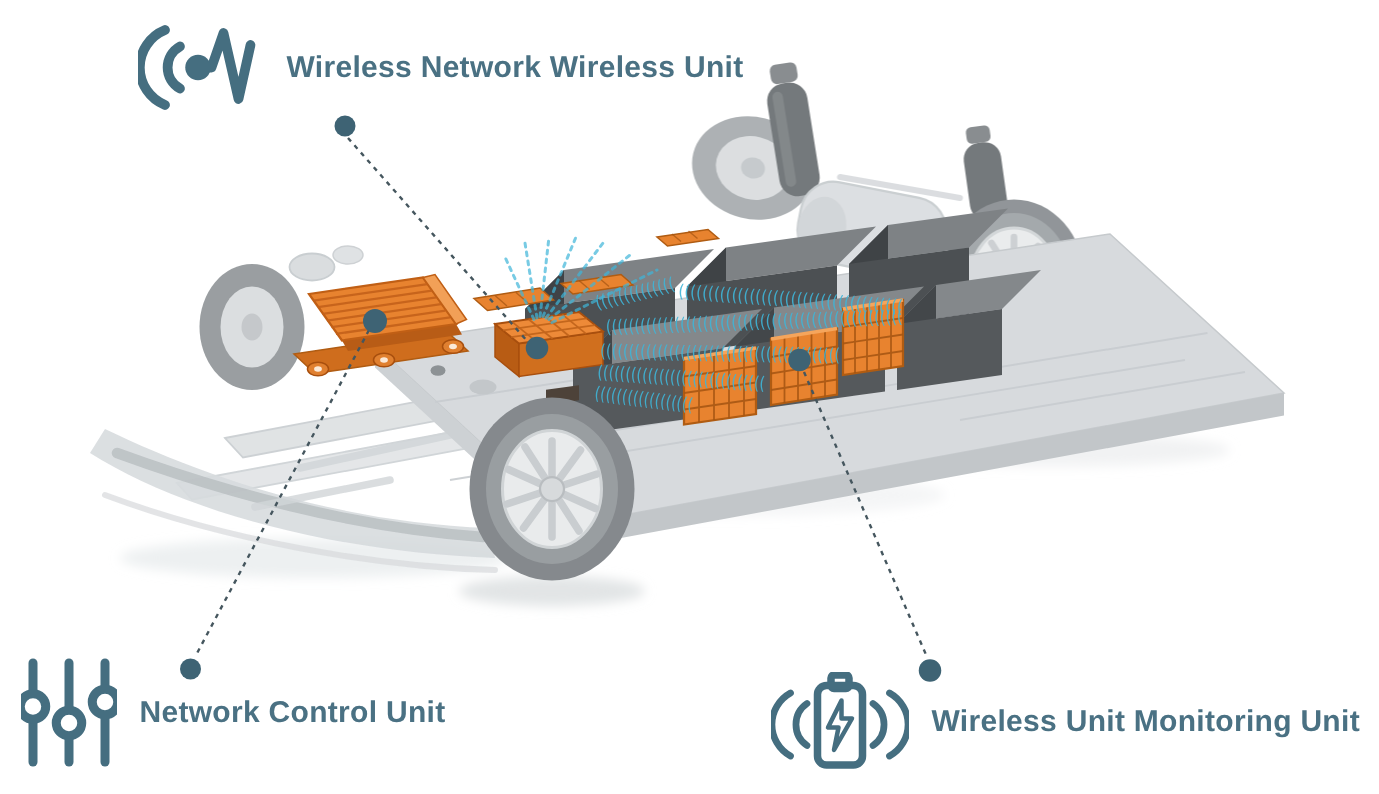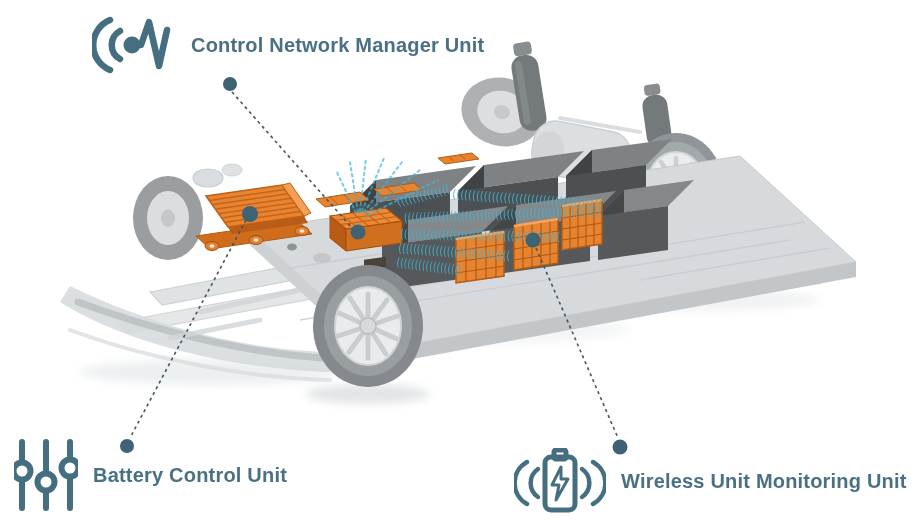--- a/index.html
+++ b/index.html
@@ -284,37 +284,37 @@
 
   <div class="callout" style="left:92px;top:12px;">
     <svg class="callout-icon" width="84" height="66" viewBox="0 0 84 66">
       <g fill="none" stroke="currentColor" stroke-width="6.5" stroke-linecap="round" stroke-linejoin="round">
         <path d="M18,8 A27,27 0 0 0 18,58"></path>
         <path d="M28,19 A16,16 0 0 0 28,47"></path>
         <path d="M40,33 H49 L57,10 L67,54 L75,18"></path>
       </g>
       <circle cx="40" cy="33" r="8.5" fill="currentColor"></circle>
     </svg>
-    <span class="callout-label">Control Network Manager Unit</span>
+    <span class="callout-label">Wireless Network Wireless Unit</span>
   </div>
 
   <div class="callout" style="left:14px;top:436px;">
     <svg class="callout-icon" width="64" height="78" viewBox="0 0 64 78">
       <g fill="none" stroke="currentColor" stroke-width="6" stroke-linecap="round">
         <path d="M8,6 V72"></path>
           <path d="M32,6 V72"></path>
           <path d="M56,6 V72"></path>
       </g>
       <g fill="#ffffff" stroke="currentColor" stroke-width="6">
         <circle cx="8" cy="35" r="8.5"></circle>
         <circle cx="32" cy="46" r="8.5"></circle>
         <circle cx="56" cy="32" r="8.5"></circle>
       </g>
     </svg>
-    <span class="callout-label">Battery Control Unit</span>
+    <span class="callout-label">Network Control Unit</span>
   </div>
 
   <div class="callout" style="left:514px;top:448px;">
     <svg class="callout-icon" width="92" height="66" viewBox="0 0 92 66">
       <g fill="none" stroke="currentColor" stroke-linecap="round" stroke-linejoin="round">
         <rect x="40" y="2" width="12" height="9" rx="2" stroke-width="5"></rect>
         <rect x="31" y="9" width="30" height="53" rx="6" stroke-width="5"></rect>
         <path d="M47,19 L38,37 H45 L42,52 L54,31 H47 Z" stroke-width="3"></path>
         <path d="M24,21 A17,17 0 0 0 24,49" stroke-width="4.5"></path>
         <path d="M13,14 A24,24 0 0 0 13,56" stroke-width="4.5"></path>

